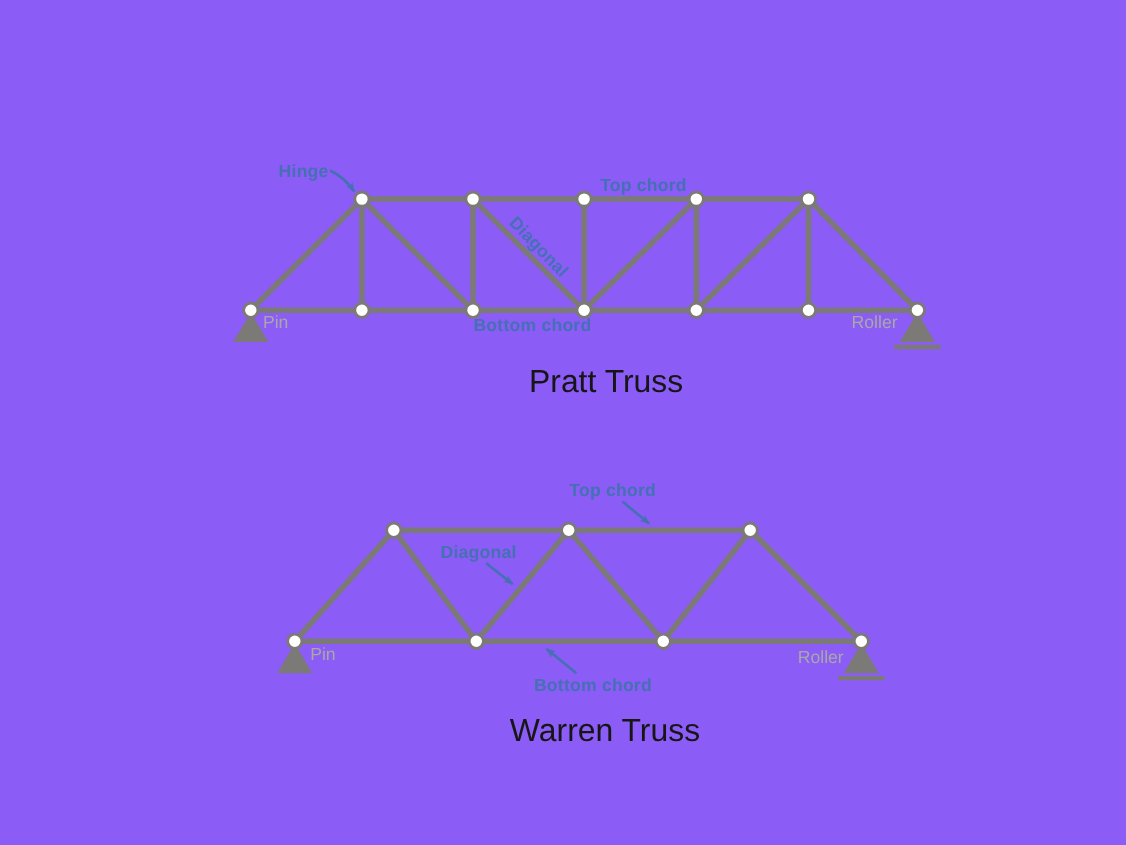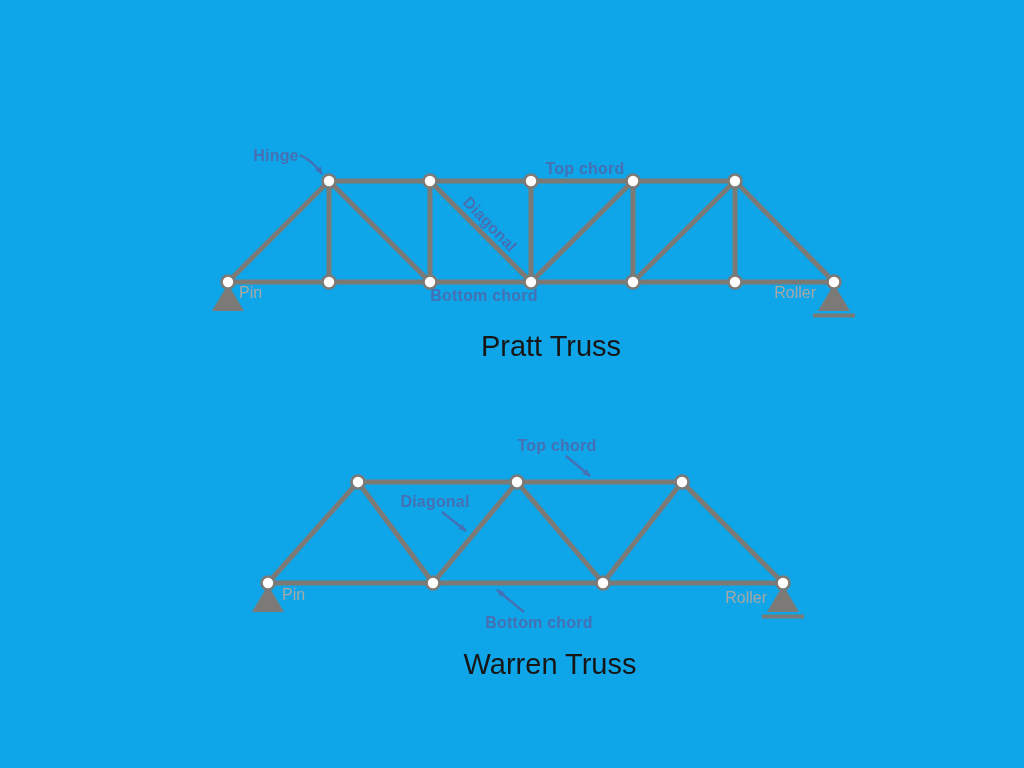--- a/index.html
+++ b/index.html
@@ -8,21 +8,21 @@
     background: #ffffff;
     width: 1024px;
     height: 768px;
     overflow: hidden;
     font-family: "Liberation Sans", sans-serif;
   }
   .canvas {
     position: relative;
     width: 1024px;
     height: 768px;
-    background: #0ea5e9;
+    background: #8b5cf6;
   }
   svg { display: block; }
   .truss-title {
     font-family: "Liberation Sans", sans-serif;
     font-size: 29px;
     font-weight: 400;
     fill: #161616;
   }
   .diagram-label {
     font-family: "Liberation Sans", sans-serif;

